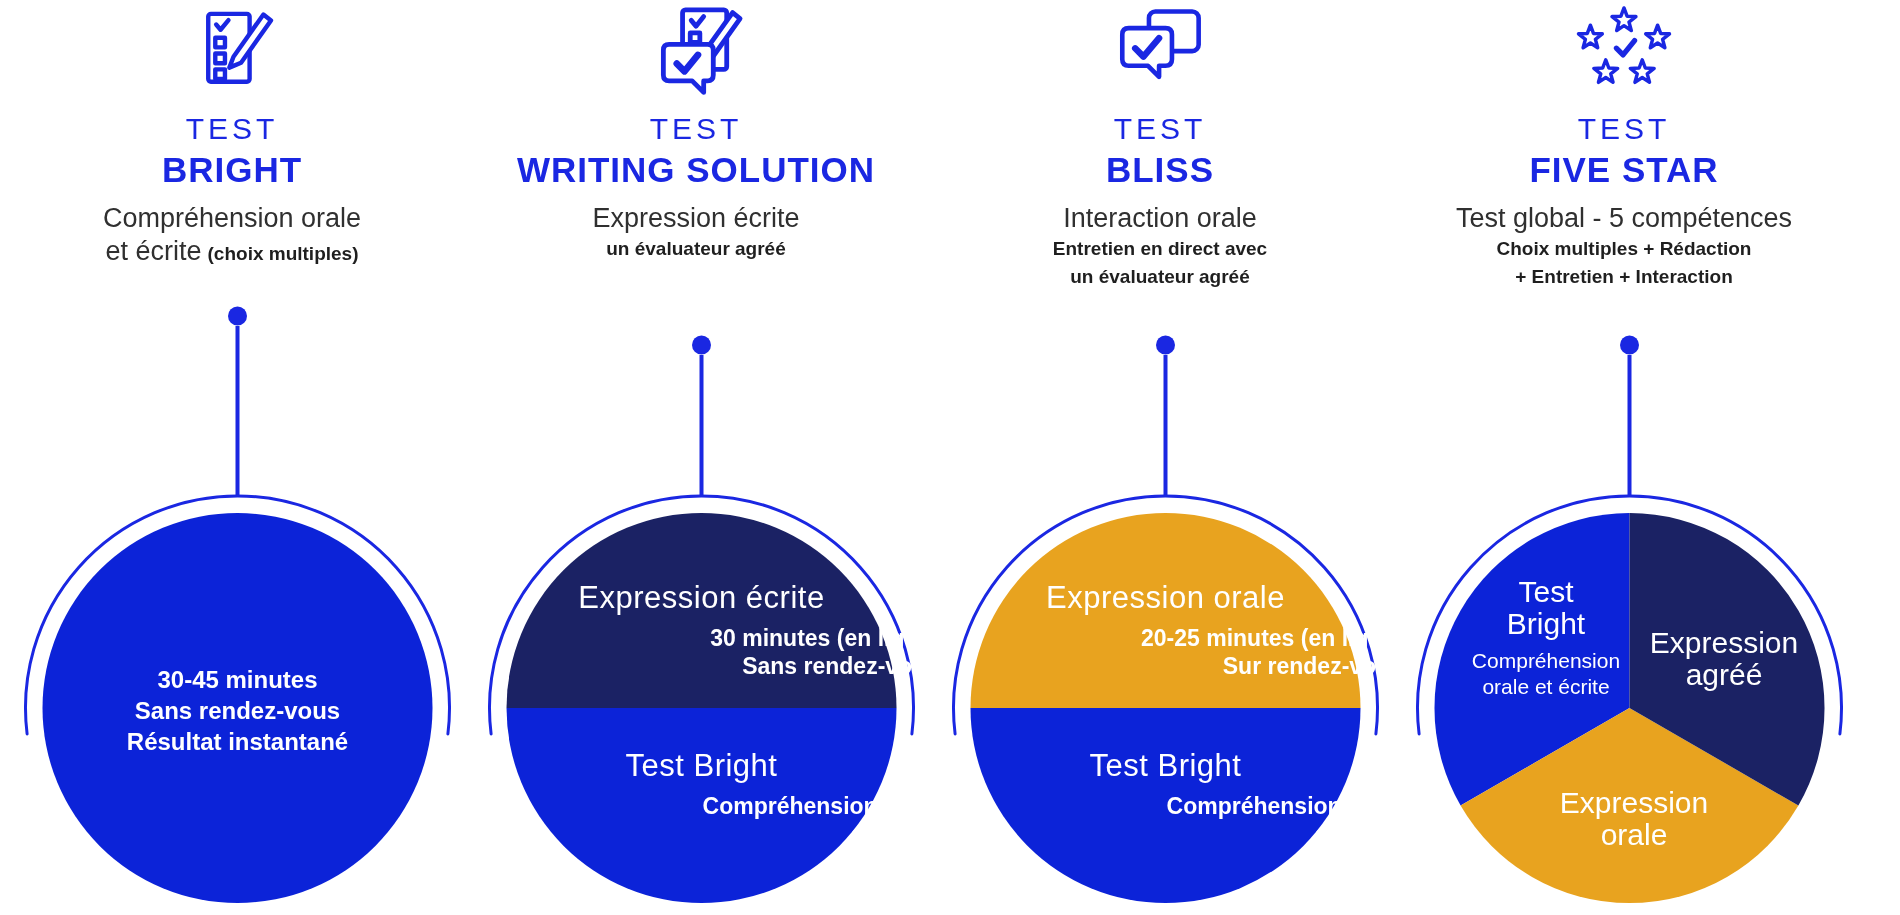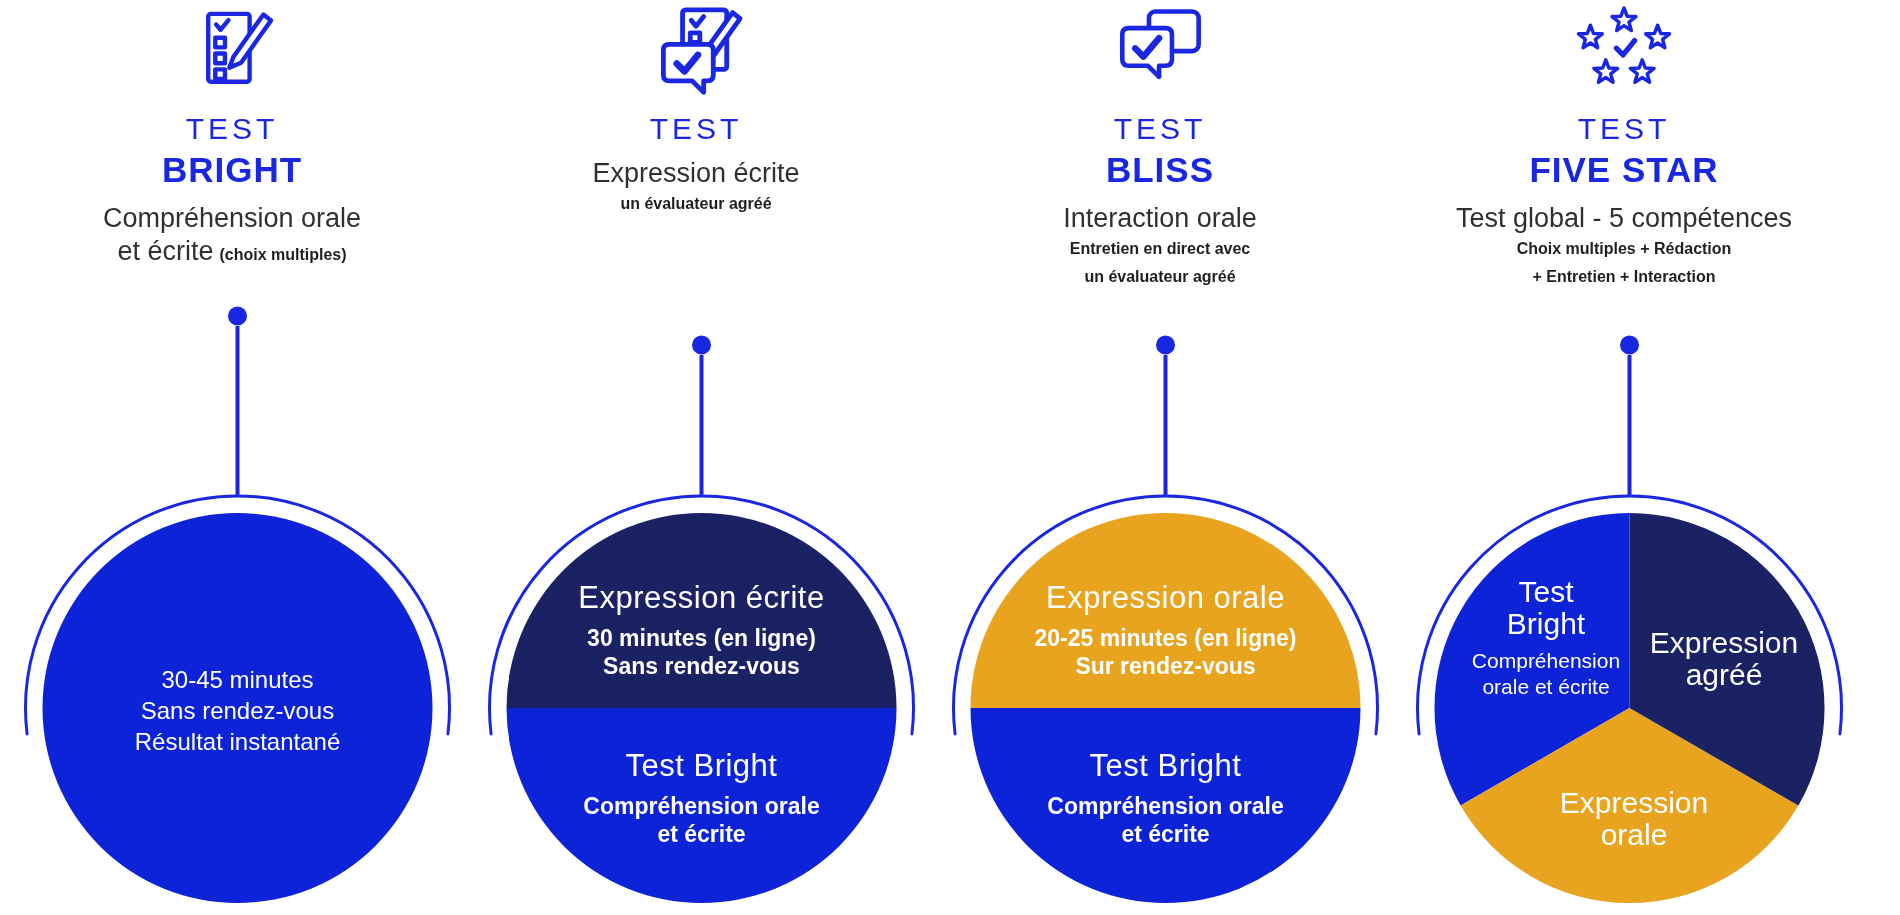--- a/index.html
+++ b/index.html
@@ -8,38 +8,38 @@
   .board{display:flex;width:1856px;height:915px;}
   .col{position:relative;width:475px;height:915px;}
 
   
   .header{position:relative;z-index:2;text-align:center;}
   .icon-wrap{height:106px;display:flex;align-items:flex-start;justify-content:center;padding-top:6px;}
   .kicker{font-size:30px;letter-spacing:4px;font-weight:400;color:var(--accent);line-height:34px;}
   .name{font-size:35px;font-weight:800;color:var(--accent);letter-spacing:1px;line-height:42px;margin-top:3px;}
   .subtitle{margin-top:11px;}
   .sub-light{font-size:27px;line-height:33px;font-weight:400;color:#303030;}
-  .sub-bold{font-size:16px;line-height:28px;font-weight:700;color:#1f1f1f;}
+  .sub-bold{font-size:19px;line-height:28px;font-weight:700;color:#1f1f1f;}
   span.sub-bold{margin-left:6px;}
 
   
   .graphic{position:absolute;left:0;top:0;width:475px;height:915px;z-index:1;}
   .fill-blue{fill:var(--blue);}
   .fill-navy{fill:var(--navy);}
   .fill-orange{fill:var(--orange);}
   .fill-accent{fill:var(--accent);}
   .stroke-accent{stroke:var(--accent);}
 
   
   .circle-label{position:absolute;left:0;width:475px;text-align:center;color:#fff;z-index:3;}
-  .lbl-single{top:664px;font-size:24px;font-weight:400;line-height:31px;}
+  .lbl-single{top:664px;font-size:24px;font-weight:700;line-height:31px;}
   .seg-top{top:580px;}
   .seg-bottom{top:748px;}
   .seg-title{font-size:31px;font-weight:300;letter-spacing:.5px;line-height:36px;}
-  .seg-detail{font-size:23px;font-weight:700;line-height:28px;}
+  .seg-detail{font-size:23px;font-weight:700;line-height:28px;text-align:right;}
   .seg-detail.d1{margin-top:8px;}
   .sector{position:absolute;text-align:center;color:#fff;z-index:3;width:200px;}
   .sector-title{font-size:30px;font-weight:300;line-height:32px;}
   .sector-sub{font-size:21px;font-weight:400;line-height:26px;margin-top:8px;}
   .sec-blue{left:54px;top:576px;}
   .sec-navy{left:232px;top:627px;}
   .sec-orange{left:142px;top:787px;}
 </style>
 </head>
 <body>
@@ -88,20 +88,21 @@
             <rect x="36" y="4" width="46" height="62" rx="3"></rect>
             <path d="M45 15 l5 6 8 -10"></path>
             <rect x="44" y="28" width="10" height="10"></rect>
             <path d="M88.1 6.8 L95.9 13.2 L65.9 55.2 L52 60 L58.1 48.8 Z" fill="#ffffff"></path>
             <path d="M22 40 H62 Q68 40 68 46 V72 Q68 78 62 78 H58 V90 L46 78 H22 Q16 78 16 72 V46 Q16 40 22 40 Z" fill="#ffffff"></path>
             <path d="M30 60 l8 8 14 -17" stroke-width="7"></path>
           </g>
         </svg>
       </div>
       <div class="kicker">TEST</div>
+      <div class="name">WRITING SOLUTION</div>
       <div class="subtitle">
         <div class="sub-light">Expression écrite</div>
         <div class="sub-bold">un évaluateur agréé</div>
       </div>
     </div>
     <svg class="graphic" viewBox="0 0 475 915">
       <circle class="fill-accent" cx="237.5" cy="345" r="9.5"></circle>
       <line class="stroke-accent" x1="237.5" y1="355" x2="237.5" y2="497" stroke-width="4"></line>
       <path class="stroke-accent" d="M27.1 733.9 A212 212 0 1 1 447.9 733.9" fill="none" stroke-width="3" stroke-linecap="round"></path>
       <path class="fill-navy" d="M42.5 708 A195 195 0 0 1 432.5 708 Z"></path>

